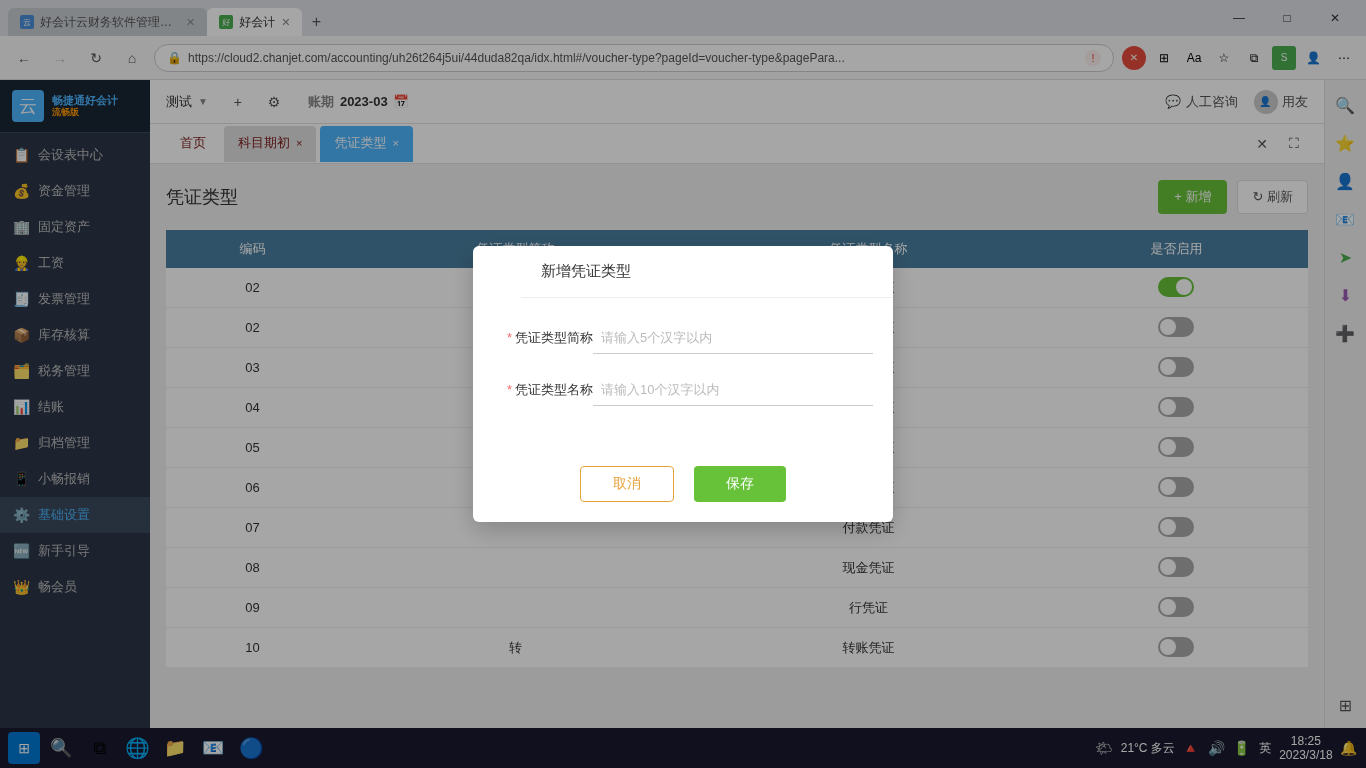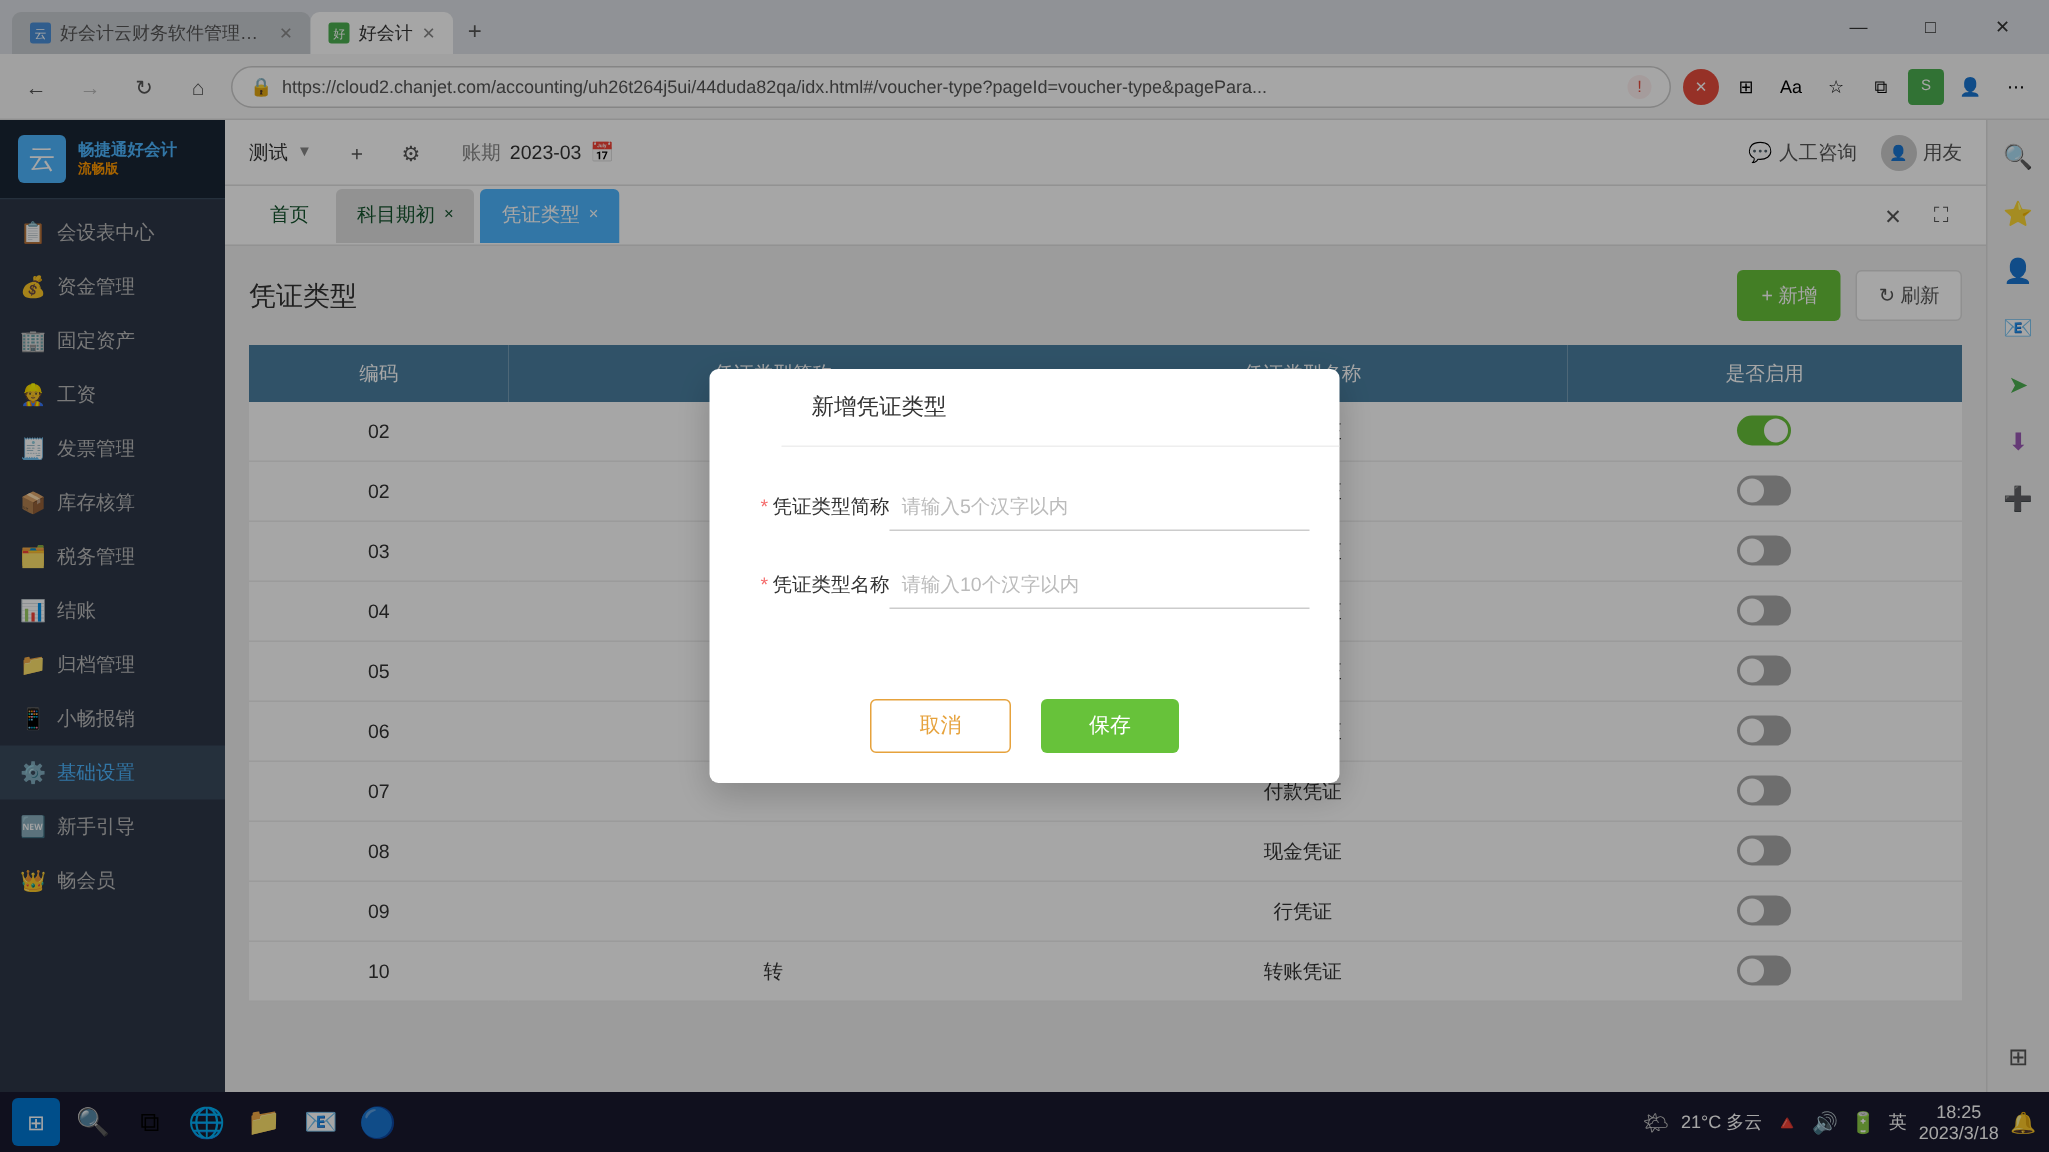--- a/index.html
+++ b/index.html
@@ -94,21 +94,21 @@
       display: flex;
       padding: 0 16px;
       border-bottom: 1px solid #e0e0e0;
       gap: 12px;
     }
     .workspace-selector { display: flex; align-items: center; gap: 6px; cursor: pointer; color: #333; font-size: 13px; }
     .workspace-name { font-weight: 500; }
     .workspace-arrow { font-size: 10px; color: #888; }
     .topbar-actions { display: flex; align-items: center; gap: 8px; margin-left: 4px; }
     .topbar-btn { width: 28px; height: 28px; border-radius: 4px; border: none; background: transparent; cursor: pointer; display: flex; align-items: center; justify-content: center; font-size: 14px; color: #555; }
-    .period-info { display: flex; align-items: center; gap: 6px; font-size: 13px; color: #333; margin-left: 8px; }
+    .period-info { display: flex; align-items: center; gap: 6px; font-size: 13px; color: #333; margin-left: 8px; font-weight: bold; }
     .period-label { color: #888; }
     .topbar-right { margin-left: auto; display: flex; align-items: center; gap: 16px; }
     .consult-btn { display: flex; align-items: center; gap: 4px; font-size: 13px; color: #555; cursor: pointer; }
     .user-btn { display: flex; align-items: center; gap: 4px; font-size: 13px; color: #555; cursor: pointer; }
     .user-avatar { width: 24px; height: 24px; border-radius: 50%; background: #ccc; display: flex; align-items: center; justify-content: center; font-size: 10px; }
 
     
     .tab-nav {
       background: #fff;
       display: flex;
@@ -119,21 +119,21 @@
       gap: 4px;
     }
     .nav-tab {
       display: flex;
       align-items: center;
       gap: 6px;
       padding: 0 14px;
       height: 36px;
       cursor: pointer;
       font-size: 13px;
-      color: #14532d;
+      color: #7f1d1d;
       border-bottom: 2px solid transparent;
     }
     .nav-tab.active { color: #fff; background: #4db6ff; border-radius: 4px 4px 0 0; }
     .nav-tab-close { font-size: 11px; cursor: pointer; }
     .tab-spacer { flex: 1; }
     .tab-actions { display: flex; gap: 4px; margin-left: auto; }
     .tab-action-btn { width: 28px; height: 28px; border: none; background: transparent; cursor: pointer; display: flex; align-items: center; justify-content: center; font-size: 14px; color: #555; }
 
     
     .page-content { flex: 1; padding: 16px; overflow: auto; }

